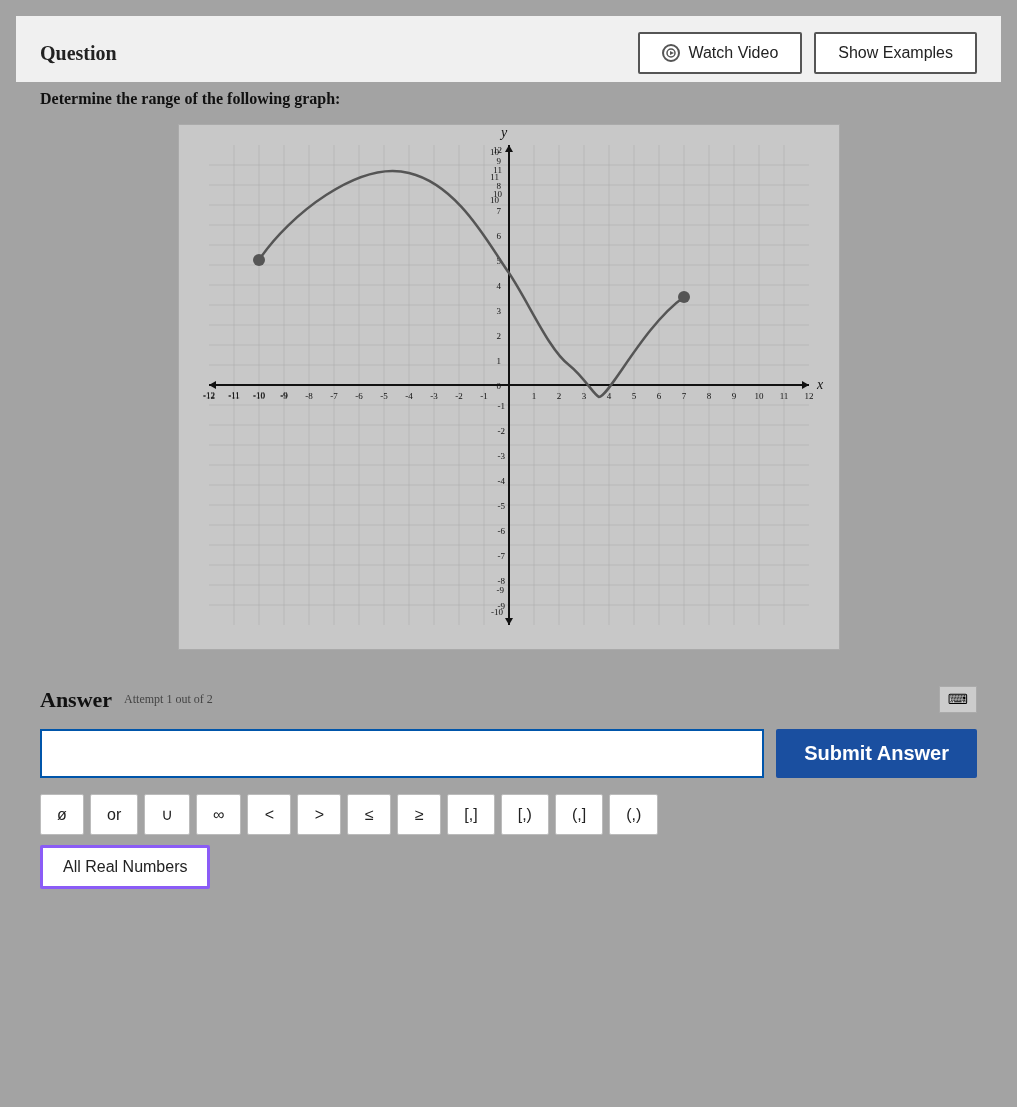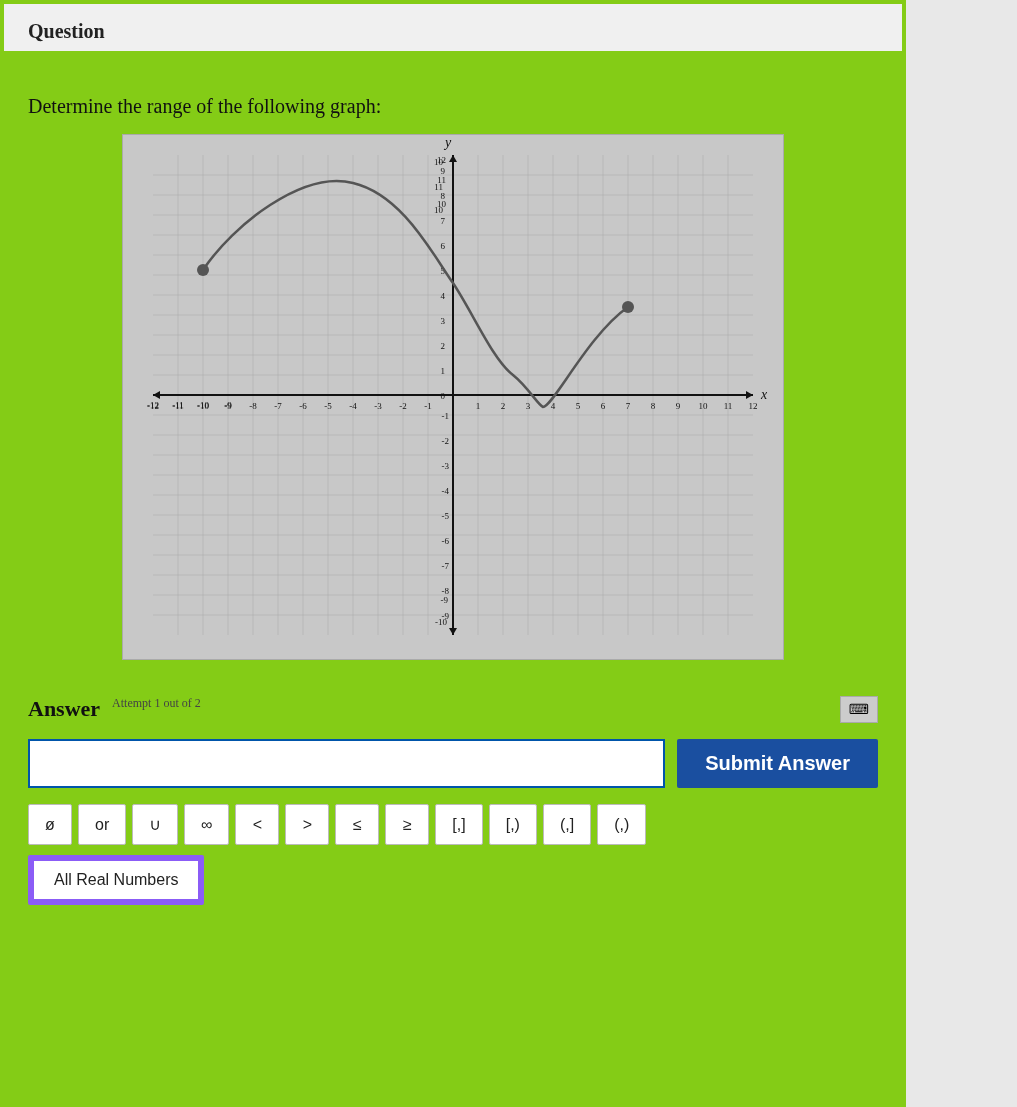--- a/index.html
+++ b/index.html
@@ -3,24 +3,24 @@
   <meta charset="utf-8">
   <style>
     * { box-sizing: border-box; margin: 0; padding: 0; }
     body {
       font-family: 'Georgia', serif;
       background: #e8e8e8;
       min-height: 1107px;
       width: 1017px;
     }
     .page {
-      background: #84cc16;
-      width: 906px;
+      background: #a3a3a3;
+      width: 1017px;
       min-height: 1107px;
-      padding: 4px;
+      padding: 16px;
     }
     
     .header {
       background: #f0f0f0;
       padding: 16px 24px 8px 24px;
       display: flex;
       align-items: center;
       justify-content: space-between;
     }
     .question-label {
@@ -58,42 +58,42 @@
       background: #fff;
       padding: 10px 22px;
       font-size: 16px;
       cursor: pointer;
       color: #222;
       border-radius: 2px;
     }
     
     .question-text {
       padding: 8px 24px 16px 24px;
-      font-size: 20px;
+      font-size: 16px;
       color: #111;
-      font-weight: normal;
-      margin-top: 36px;
+      font-weight: bold;
     }
     
     .graph-container {
       display: flex;
       justify-content: center;
       padding: 0 24px 20px 24px;
     }
     .graph-wrapper {
       background: #c8c8c8;
       border: 1px solid #aaa;
       position: relative;
     }
     
     .answer-section {
       padding: 16px 24px;
     }
     .answer-header {
       display: flex;
+      align-items: center;
       gap: 12px;
       margin-bottom: 16px;
     }
     .answer-label {
       font-size: 22px;
       font-weight: bold;
       color: #111;
     }
     .attempt-text {
       font-size: 12px;
@@ -144,35 +144,49 @@
       padding: 10px 16px;
       font-size: 16px;
       cursor: pointer;
       min-width: 44px;
       text-align: center;
       color: #222;
       border-radius: 2px;
     }
     .all-real-btn {
       background: #fff;
-      border: 6px solid #8b5cf6;
+      border: 3px solid #8b5cf6;
       padding: 10px 20px;
       font-size: 16px;
       cursor: pointer;
       color: #222;
       border-radius: 2px;
     }
   </style>
 </head>
 <body>
 
 <div class="page">
 
   <div class="header">
     <span class="question-label">Question</span>
+    <div class="header-buttons">
+      <button class="watch-video-btn">
+        <span class="play-icon">
+          <svg width="10" height="10" viewBox="0 0 10 10">
+              <circle cx="5" cy="5" r="4" stroke="#555" stroke-width="1.5" fill="none"></circle>
+              <polygon points="4,3 8,5 4,7" fill="#555"></polygon>
+            </svg>
+        </span>
+        <span>Watch Video</span>
+      </button>
+      <button class="show-examples-btn">
+        <span>Show Examples</span>
+      </button>
+    </div>
   </div>
 
   <div class="question-text">
     <span>Determine the range of the following graph:</span>
   </div>
 
   <div class="graph-container">
     <div class="graph-wrapper">
       <svg width="660" height="520" viewBox="-30 -20 660 520">
 

